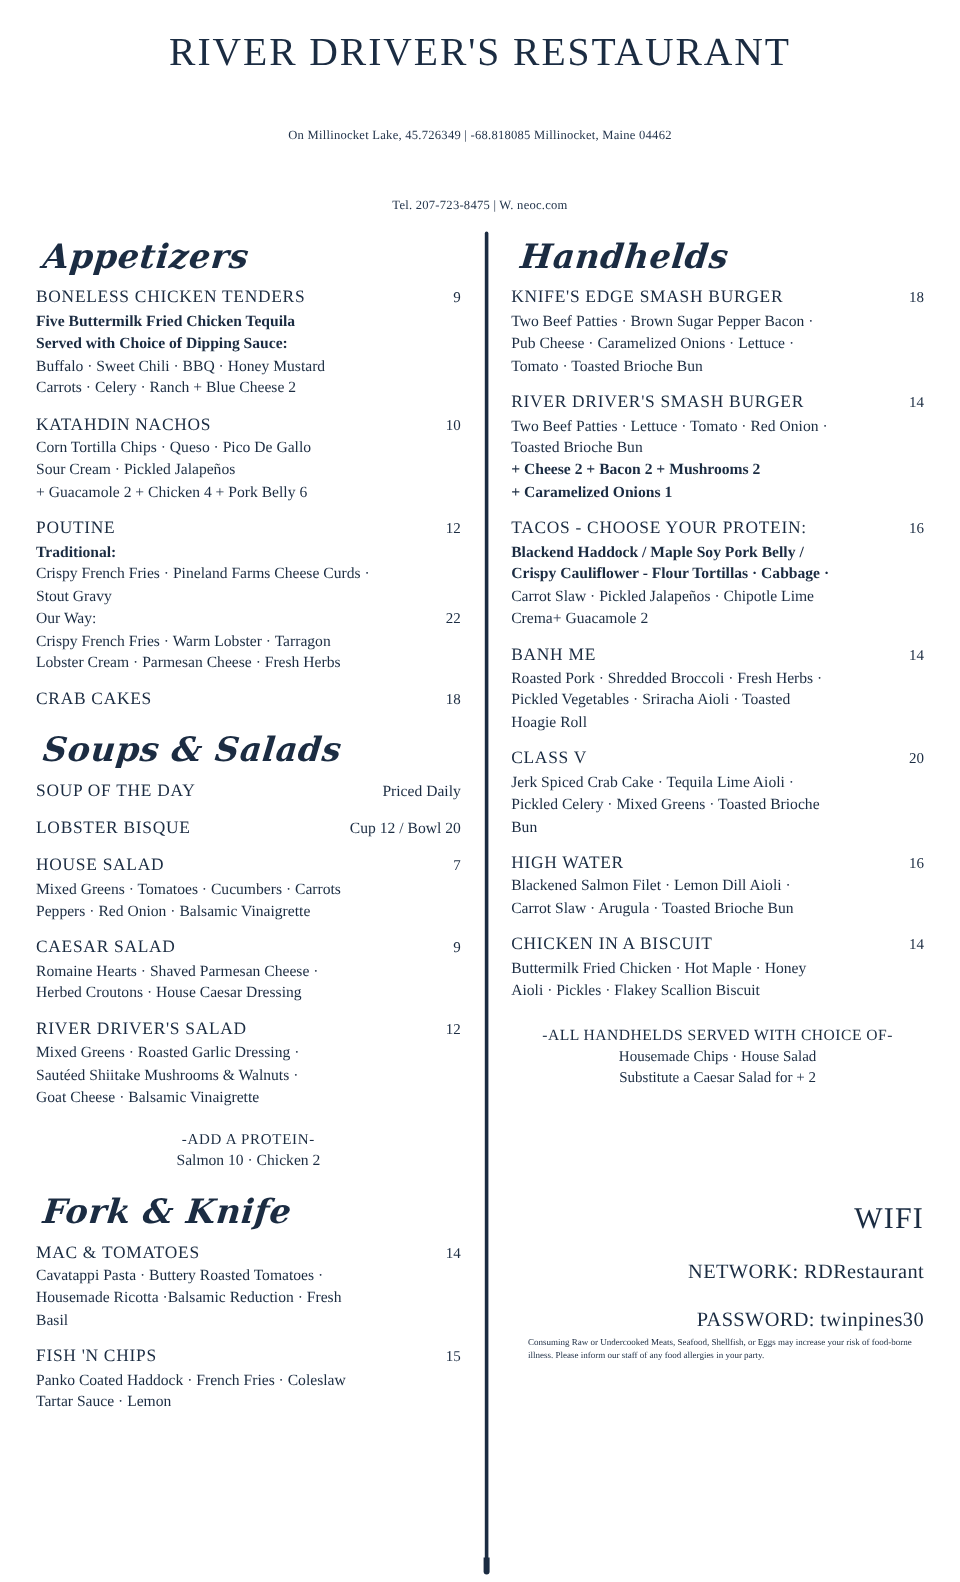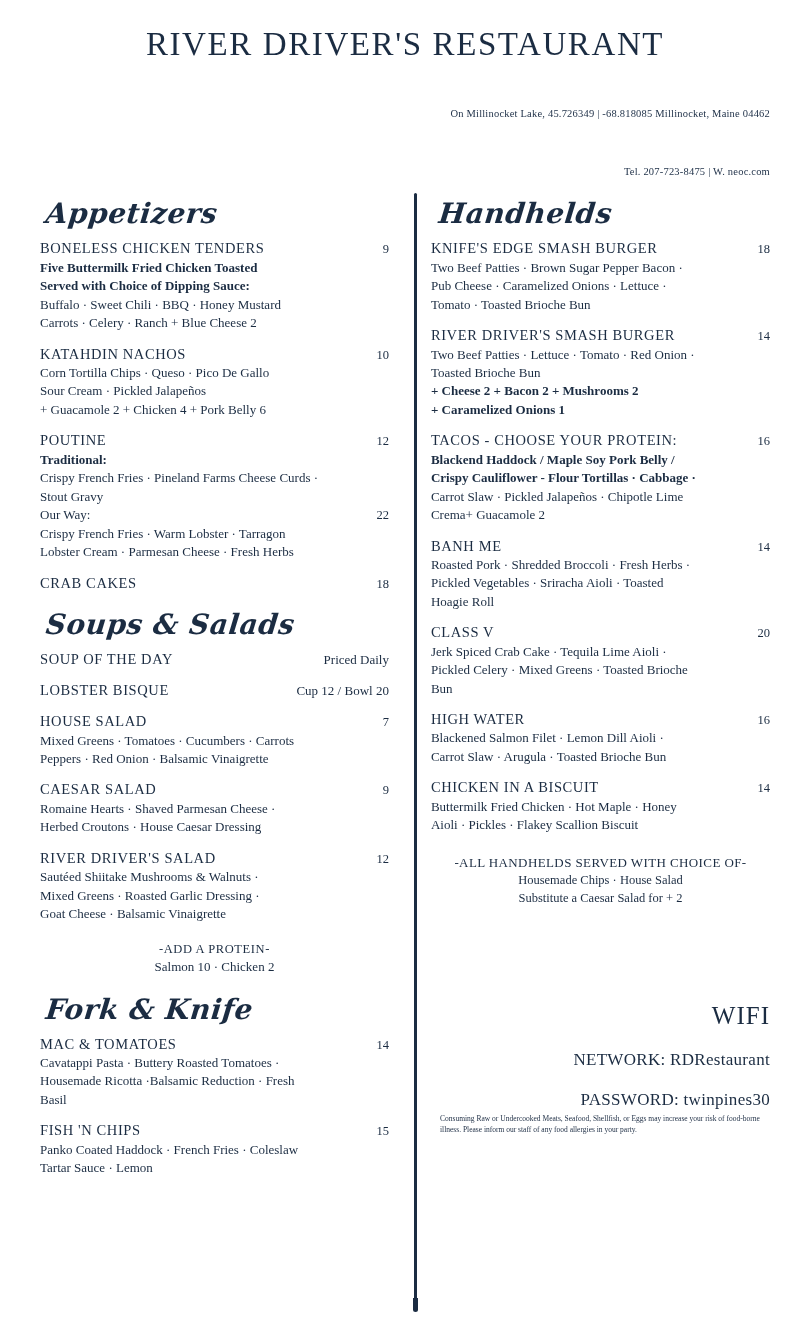--- a/index.html
+++ b/index.html
@@ -13,36 +13,36 @@
     position: relative;
     font-family: "Liberation Serif", serif;
     color: #1b2c42;
     overflow: hidden;
   }
   .page {
     position: relative;
     width: 800px;
     height: 1184px;
     box-sizing: border-box;
-    padding: 18px 30px 10px 40px;
+    padding: 18px 30px 10px 30px;
   }
 
   
   .restaurant-title {
     text-align: center;
     font-family: "Liberation Serif", serif;
     font-size: 33px;
     letter-spacing: 1.6px;
     font-weight: normal;
     color: #1b2c42;
     margin: 8px 0 6px 0;
     text-transform: uppercase;
   }
   .addr {
-    text-align: right;
+    text-align: center;
     font-size: 10.5px;
     letter-spacing: 0.2px;
     color: #23344b;
     line-height: 1.45;
     margin-top: 43px;
   }
 
   
   .columns {
     position: relative;
@@ -230,21 +230,21 @@
     <div class="col-left">
 
       <div class="script-head">Appetizers</div>
 
       <div class="item">
         <div class="item-head">
           <div class="item-name">Boneless Chicken Tenders</div>
           <div class="item-price">9</div>
         </div>
         <div class="item-desc">
-          <div class="bold">Five Buttermilk Fried Chicken Toasted</div>
+          <div class="bold">Five Buttermilk Fried Chicken Tequila</div>
           <div class="bold">Served with Choice of Dipping Sauce:</div>
           <div>Buffalo · Sweet Chili · BBQ · Honey Mustard</div>
           <div>Carrots · Celery · Ranch + Blue Cheese 2</div>
         </div>
       </div>
 
       <div class="item">
         <div class="item-head">
           <div class="item-name">Katahdin Nachos</div>
           <div class="item-price">10</div>
@@ -313,22 +313,22 @@
           <div>Herbed Croutons · House Caesar Dressing</div>
         </div>
       </div>
 
       <div class="item">
         <div class="item-head">
           <div class="item-name">River Driver's Salad</div>
           <div class="item-price">12</div>
         </div>
         <div class="item-desc">
+          <div>Mixed Greens · Roasted Garlic Dressing ·</div>
           <div>Sautéed Shiitake Mushrooms &amp; Walnuts ·</div>
-          <div>Mixed Greens · Roasted Garlic Dressing ·</div>
           <div>Goat Cheese · Balsamic Vinaigrette</div>
         </div>
       </div>
 
       <div class="centered-note">
         <div class="note-title">-Add A Protein-</div>
         <div class="note-body">Salmon 10 · Chicken 2</div>
       </div>
 
       <div class="script-head" style="margin-top:18px;">Fork &amp; Knife</div>

